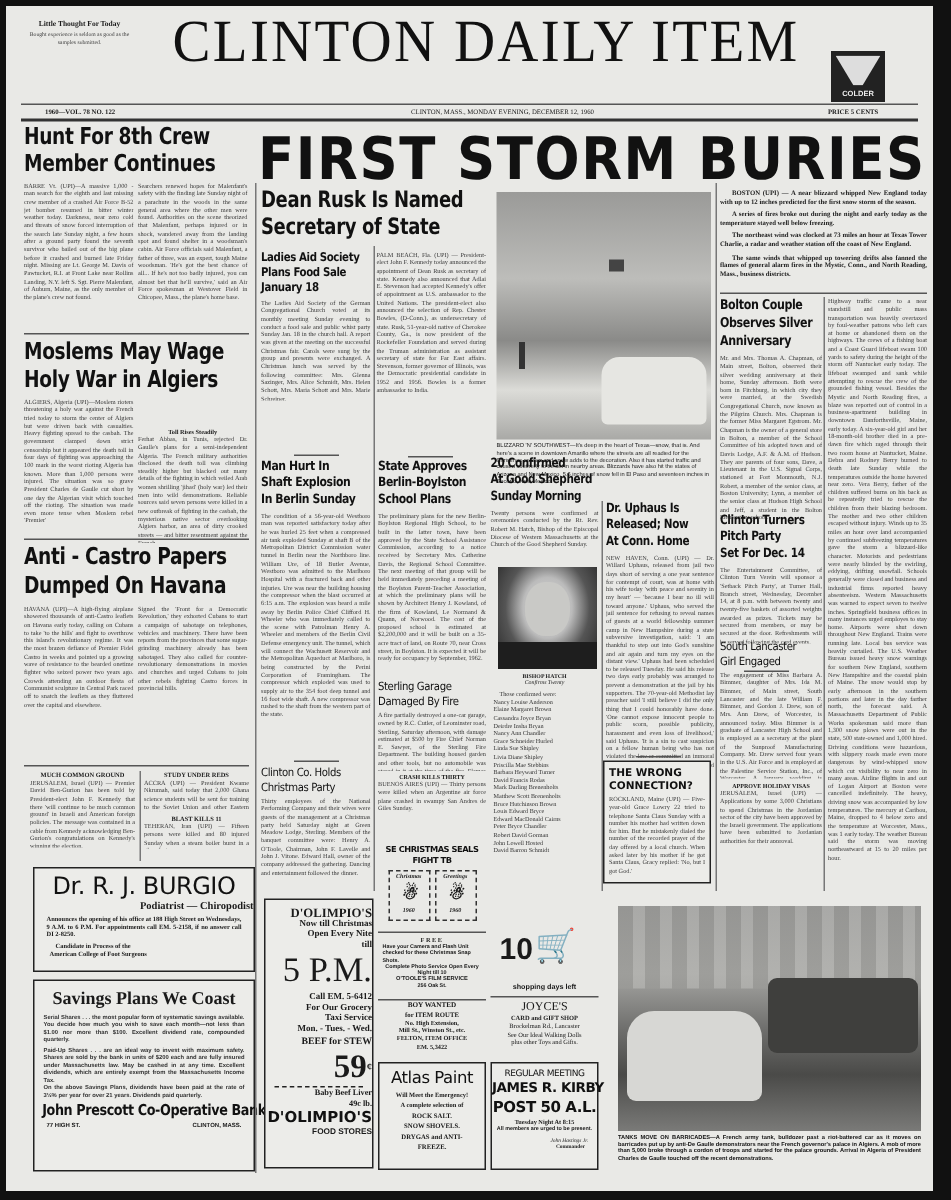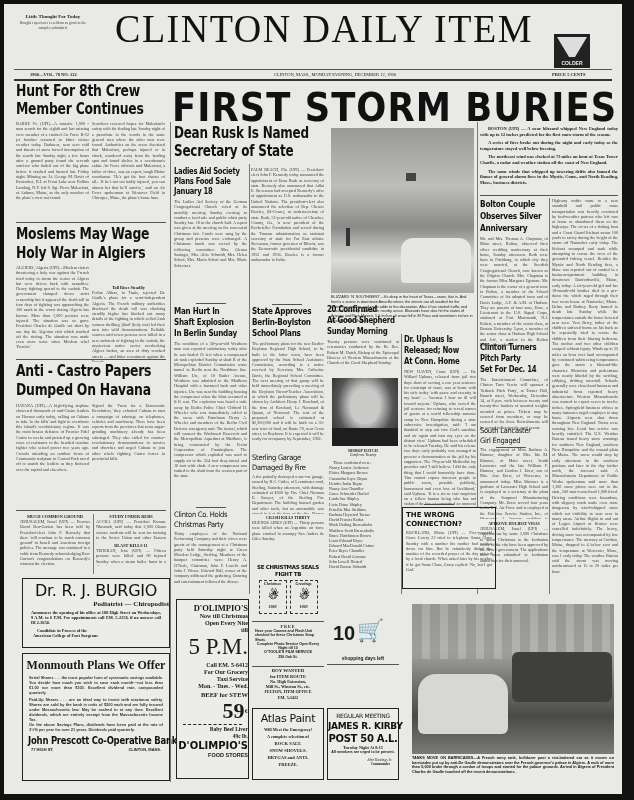--- a/index.html
+++ b/index.html
@@ -95,21 +95,21 @@
 
   <div class="box" style="left:18px;top:574px;width:148px;height:70px;">
     <div class="center hl-cond" style="font-size:16px;line-height:19px;margin-top:2px;transform:none;font-weight:normal;font-family:'DejaVu Sans',sans-serif;">Dr. R. J. BURGIO</div>
     <div class="center" style="font-size:7px;font-weight:bold;text-align:right;">Podiatrist — Chiropodist</div>
     <div style="font-size:4.3px;line-height:5.2px;padding:2px 8px;font-weight:bold;text-align:justify;">Announces the opening of his office at 188 High Street on Wednesdays, 9 A.M. to 6 P.M. For appointments call EM. 5-2158, if no answer call DI 2-8250.</div>
     <div style="font-size:4.3px;padding-left:14px;font-weight:bold;">Candidate in Process of the</div>
     <div style="font-size:4.3px;padding-left:10px;font-weight:bold;">American College of Foot Surgeons</div>
   </div>
 
   <div class="box" style="left:18px;top:649px;width:148px;height:128px;">
-    <div class="center" style="font-size:12px;font-weight:bold;margin-top:4px;">Monmouth Plans We Offer</div>
+    <div class="center" style="font-size:12px;font-weight:bold;margin-top:4px;">Savings Plans We Coast</div>
     <div style="font-family:'Liberation Sans',sans-serif;font-size:3.9px;line-height:5px;padding:2px 6px;text-align:justify;font-weight:bold;color:#333;">
       <span>Serial Shares . . .</span> <span>the most popular form of systematic savings available. You decide how much you wish to save each month—not less than $1.00 nor more than $100. Excellent dividend rate, compounded quarterly.</span>
     </div>
     <div style="font-family:'Liberation Sans',sans-serif;font-size:3.9px;line-height:5px;padding:0 6px;text-align:justify;font-weight:bold;color:#333;">
       <span>Paid-Up Shares . . .</span> <span>are an ideal way to invest with maximum safety. Shares are sold by the bank in units of $200 each and are fully insured under Massachusetts law. May be cashed in at any time. Excellent dividends, which are entirely exempt from the Massachusetts Income Tax.</span>
     </div>
     <div style="font-family:'Liberation Sans',sans-serif;font-size:3.9px;line-height:5px;padding:0 6px;text-align:justify;font-weight:bold;color:#333;">On the above Savings Plans, dividends have been paid at the rate of 3½% per year for over 21 years. Dividends paid quarterly.</div>
     <div class="hl-cond" style="font-size:10px;padding-left:6px;margin-top:3px;transform:scaleX(0.85);">John Prescott Co-Operative Bank</div>
     <div style="display:flex;justify-content:space-between;padding:1px 8px;font-family:'Liberation Sans',sans-serif;font-size:4px;font-weight:bold;">
       <span>77 HIGH ST.</span>
@@ -274,20 +274,27 @@
       </div>
   </div>
 
   <div class="rule" style="left:398px;top:586px;width:0;height:0;"></div>
   <div class="abs" style="left:323px;top:612px;width:72px;height:46px;">
     <div style="position:absolute;left:6px;top:6px;font-size:20px;font-weight:bold;font-family:'Liberation Sans',sans-serif;">10</div>
     <div style="position:absolute;left:30px;top:2px;font-size:22px;">🛒</div>
     <div style="position:absolute;left:0;bottom:1px;width:72px;text-align:center;font-family:'Liberation Sans',sans-serif;font-weight:bold;font-size:4.8px;">shopping days left</div>
   </div>
   <div class="rule" style="left:323px;top:660px;width:72px;height:0.8px;"></div>
+  <div class="abs" style="left:323px;top:662px;width:72px;text-align:center;">
+    <div style="font-size:8px;line-height:10px;">JOYCE'S</div>
+    <div style="font-size:4.3px;line-height:5.4px;font-weight:bold;">CARD and GIFT SHOP</div>
+    <div style="font-size:4.3px;line-height:5.4px;">Brockelman Rd., Lancaster</div>
+    <div style="font-size:4.3px;line-height:5.4px;">See Our Ideal Walking Dolls</div>
+    <div style="font-size:4.3px;line-height:5.4px;">plus other Toys and Gifts.</div>
+  </div>
   <div class="box" style="left:323px;top:704px;width:72px;height:72px;text-align:center;">
     <div class="hl-cond" style="font-size:6px;line-height:9px;transform:none;font-weight:normal;margin-top:2px;">REGULAR MEETING</div>
     <div class="hl-cond" style="font-size:9px;line-height:12px;transform:none;">JAMES R. KIRBY</div>
     <div class="hl-cond" style="font-size:10px;line-height:13px;transform:none;">POST 50 A.L.</div>
     <div style="font-size:4.2px;line-height:5.2px;font-weight:bold;">Tuesday Night At 8:15</div>
     <div style="font-family:'Liberation Sans',sans-serif;font-size:3.6px;line-height:4.4px;font-weight:bold;padding:0 3px;">All members are urged to be present.</div>
     <div style="font-size:3.6px;line-height:4.5px;font-style:italic;text-align:right;padding-right:6px;margin-top:3px;">John Hastings Jr.</div>
     <div style="font-size:3.6px;line-height:4.5px;font-weight:bold;text-align:right;padding-right:8px;">Commander</div>
   </div>
 
@@ -311,21 +318,21 @@
 
   <div class="vrule" style="left:397px;top:330px;height:260px;"></div>
   <div class="abs" style="left:400px;top:330px;width:72px;">
     <div class="hl-cond" style="font-size:8.5px;line-height:11px;transform:scaleX(0.82);">Dr. Uphaus Is</div>
     <div class="hl-cond" style="font-size:8.5px;line-height:11px;transform:scaleX(0.82);">Released; Now</div>
     <div class="hl-cond" style="font-size:8.5px;line-height:11px;transform:scaleX(0.82);">At Conn. Home</div>
     <div class="body-text" style="height:150px;margin-top:2px;">NEW HAVEN, Conn. (UPI) — Dr. Willard Uphaus, released from jail two days short of serving a one year sentence for contempt of court, was at home with his wife today 'with peace and serenity in my heart' — 'because I bear no ill will toward anyone.' Uphaus, who served the jail sentence for refusing to reveal names of guests at a world fellowship summer camp in New Hampshire during a state subversive investigation, said: 'I am thankful to step out into God's sunshine and air again and turn my eyes on the distant view.' Uphaus had been scheduled to be released Tuesday. He said his release two days early probably was arranged to prevent a demonstration at the jail by his supporters. The 70-year-old Methodist lay preacher said 'I still believe I did the only thing that I could honorably have done. 'One cannot expose innocent people to public scorn, possible publicity, harassment and even loss of livelihood,' said Uphaus. 'It is a sin to cast suspicion on a fellow human being who has not violated the law or committed an immoral act. This kind of thing demoralizes and weakens our security.'</div>
   </div>
   <div class="rule" style="left:420px;top:500px;width:30px;height:0.8px;"></div>
 
-  <div class="box" style="left:398px;top:503px;width:94px;height:82px;border-width:1px;">
+  <div class="box" style="left:398px;top:503px;width:72px;height:82px;border-width:1px;">
     <div class="hl-cond" style="font-size:7px;line-height:9px;transform:none;padding:3px 3px 0;letter-spacing:0;">THE WRONG</div>
     <div class="hl-cond" style="font-size:7px;line-height:9px;transform:none;padding:0 3px;letter-spacing:0;">CONNECTION?</div>
     <div class="body-text" style="height:56px;padding:1px 3px;">ROCKLAND, Maine (UPI) — Five-year-old Grace Lowry 22 tried to telephone Santa Claus Sunday with a number his mother had written down for him. But he mistakenly dialed the number of the recorded prayer of the day offered by a local church. When asked later by his mother if he got Santa Claus, Gracy replied: 'No, but I got God.'</div>
   </div>
 
   <div class="abs" style="left:476px;top:338px;width:68px;">
     <div class="hl-cond" style="font-size:8.5px;line-height:11px;transform:scaleX(0.82);">Clinton Turners</div>
     <div class="hl-cond" style="font-size:8.5px;line-height:11px;transform:scaleX(0.82);">Pitch Party</div>
     <div class="hl-cond" style="font-size:8.5px;line-height:11px;transform:scaleX(0.82);">Set For Dec. 14</div>
     <div class="body-text" style="height:52px;margin-top:2px;">The Entertainment Committee, of Clinton Turn Verein will sponsor a 'Setback Pitch Party', at Turner Hall, Branch street, Wednesday, December 14, at 8 p.m. with between twenty and twenty-five baskets of assorted weights awarded as prizes. Tickets may be secured from members, or may be secured at the door. Refreshments will be served following the card events.</div>

